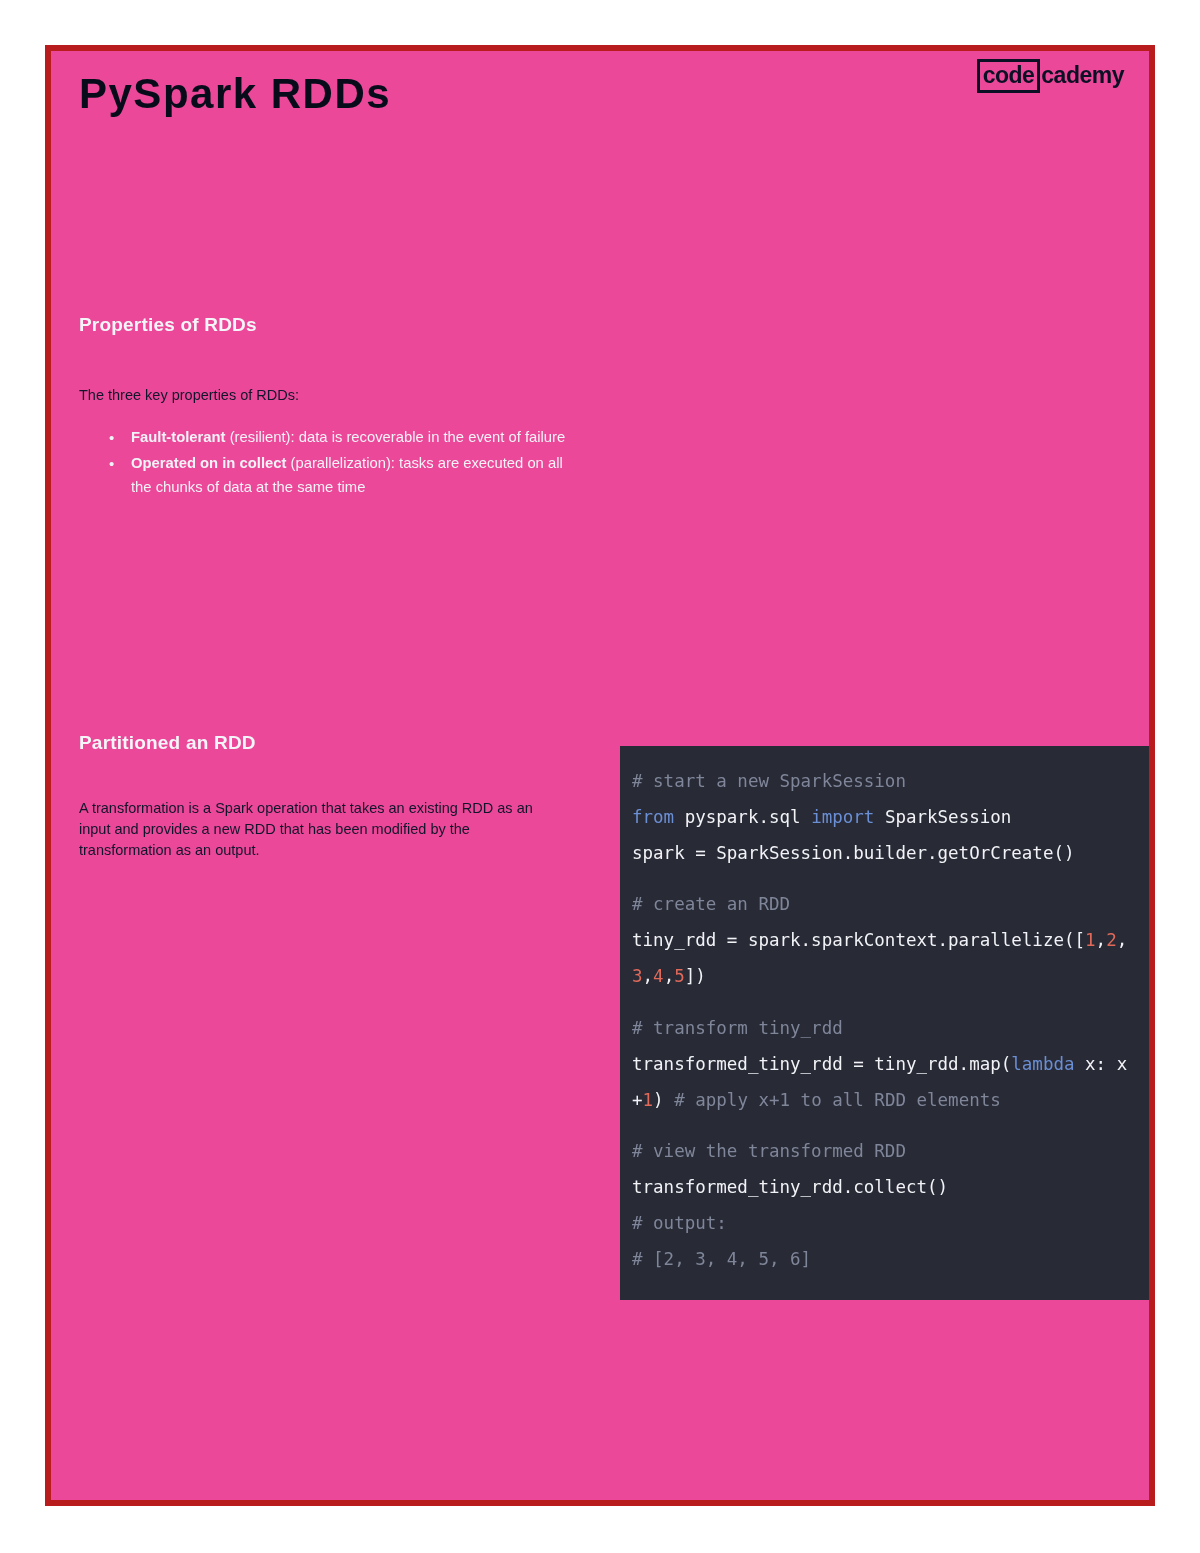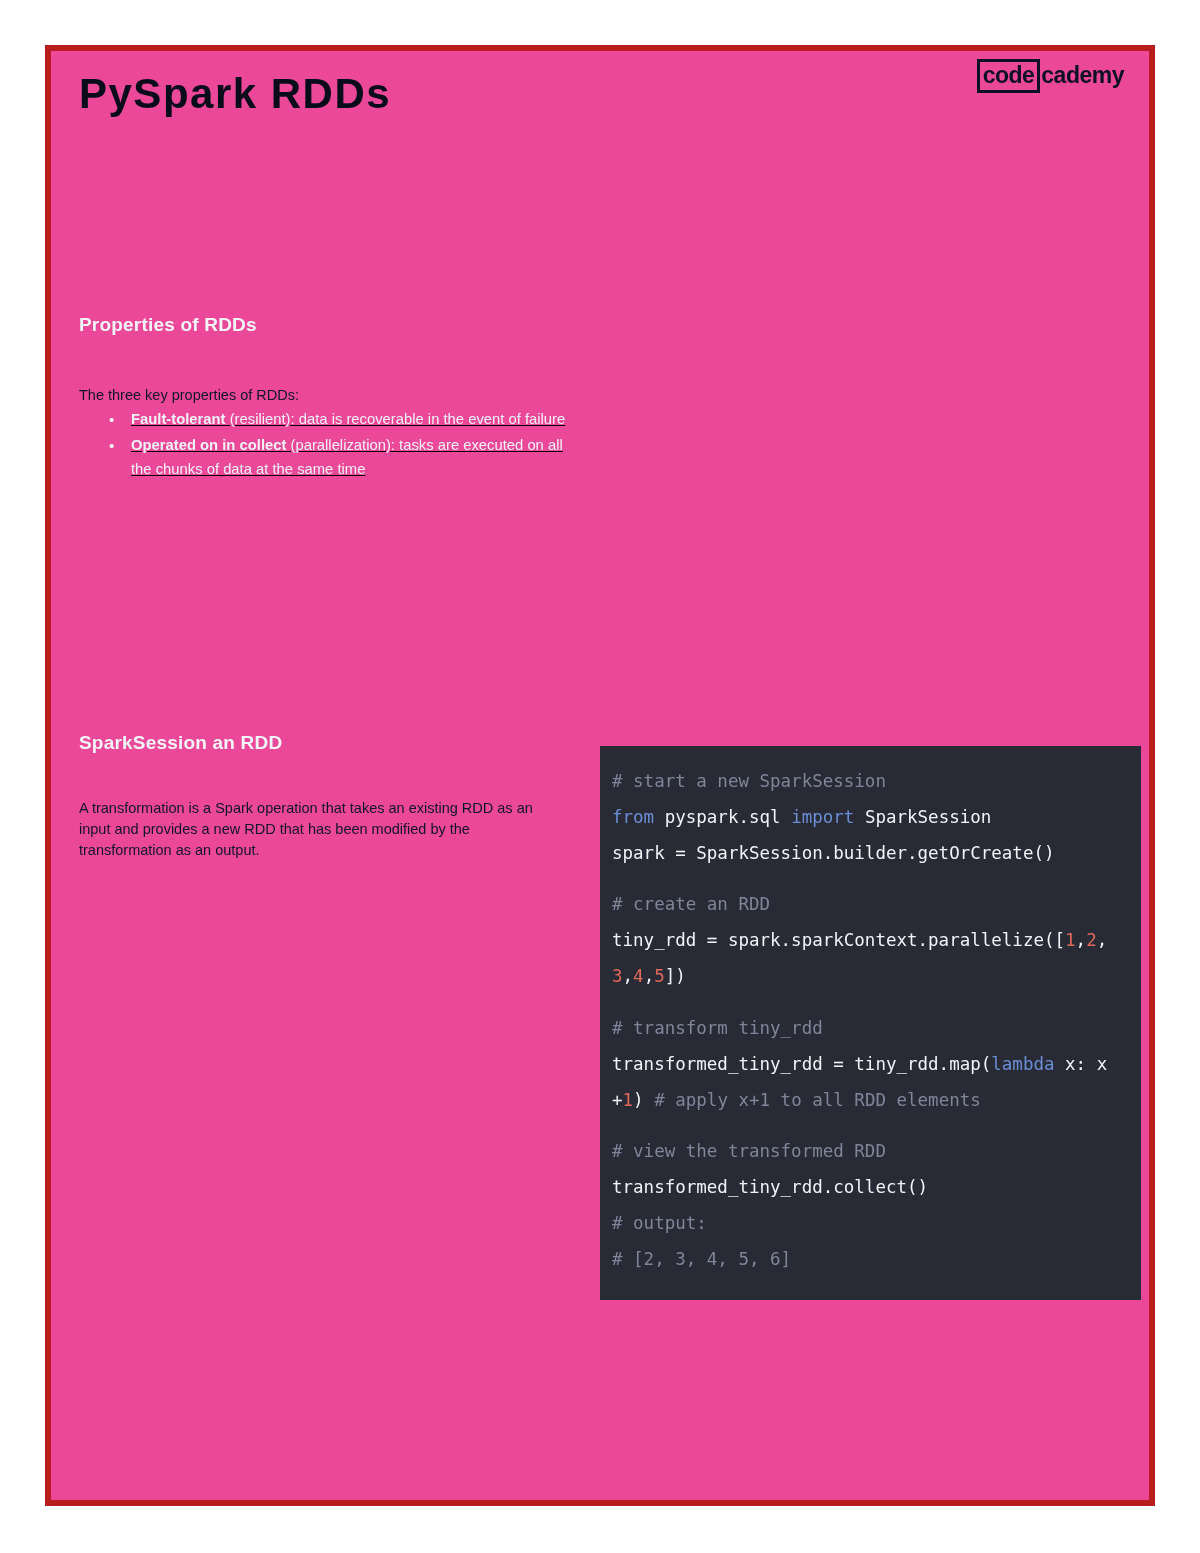--- a/index.html
+++ b/index.html
@@ -92,26 +92,25 @@
   .intro-line {
     position: absolute;
     left: 28px;
     top: 334px;
     width: 460px;
   }
 
   .bullets {
     position: absolute;
     left: 52px;
-    top: 356px;
+    top: 374px;
     width: 470px;
     margin: 0;
     padding: 0 0 0 28px;
     list-style: none;
-    text-decoration: underline;
   }
   .bullets li {
     position: relative;
     color: #f2f3f7;
     font-size: 14.8px;
     line-height: 1.67;
     margin-bottom: 1px;
   }
   .bullets li::before {
     content: "\2022";
@@ -129,21 +128,21 @@
   .transform-para {
     position: absolute;
     left: 28px;
     top: 747px;
     width: 455px;
   }
 
   
   .code-block {
     position: absolute;
-    left: 549px;
+    left: 569px;
     top: 695px;
     width: 541px;
     padding: 18px 24px 22px 12px;
     background: #282a36;
     font-family: "DejaVu Sans Mono", "Liberation Mono", monospace;
     font-size: 17.5px;
     line-height: 2.05;
     color: #f2f3f7;
     white-space: pre-wrap;
     word-break: break-all;
@@ -175,19 +174,19 @@
 
   <ul class="bullets">
     <li>
       <b>Fault-tolerant</b><span> (resilient): data is recoverable in the event of failure</span>
     </li>
     <li>
       <b>Operated on in collect</b><span> (parallelization): tasks are executed on all the chunks of data at the same time</span>
     </li>
   </ul>
 
-  <div class="section-heading" id="sec-transform-heading">SparkSession an RDD</div>
+  <div class="section-heading" id="sec-transform-heading">Partitioned an RDD</div>
 
   <div class="transform-para muted-text">A transformation is a Spark operation that takes an existing RDD as an input and provides a new RDD that has been modified by the transformation as an output.</div>
 
   <div class="code-block" id="code-block"><span class="code-line cm"># start a new SparkSession</span><span class="code-line"><span class="kw">from</span> pyspark.sql <span class="kw">import</span> SparkSession</span><span class="code-line">spark = SparkSession.builder.getOrCreate()</span><span class="blank"></span><span class="code-line cm"># create an RDD</span><span class="code-line">tiny_rdd = spark.sparkContext.parallelize([<span class="num">1</span>,<span class="num">2</span>,<span class="num">3</span>,<span class="num">4</span>,<span class="num">5</span>])</span><span class="blank"></span><span class="code-line cm"># transform tiny_rdd</span><span class="code-line">transformed_tiny_rdd = tiny_rdd.map(<span class="kw">lambda</span> x: x+<span class="num">1</span>) <span class="cm"># apply x+1 to all RDD elements</span></span><span class="blank"></span><span class="code-line cm"># view the transformed RDD</span><span class="code-line">transformed_tiny_rdd.collect()</span><span class="code-line cm"># output:</span><span class="code-line cm"># [2, 3, 4, 5, 6]</span></div>
 
 </div>
 
 </body></html>

